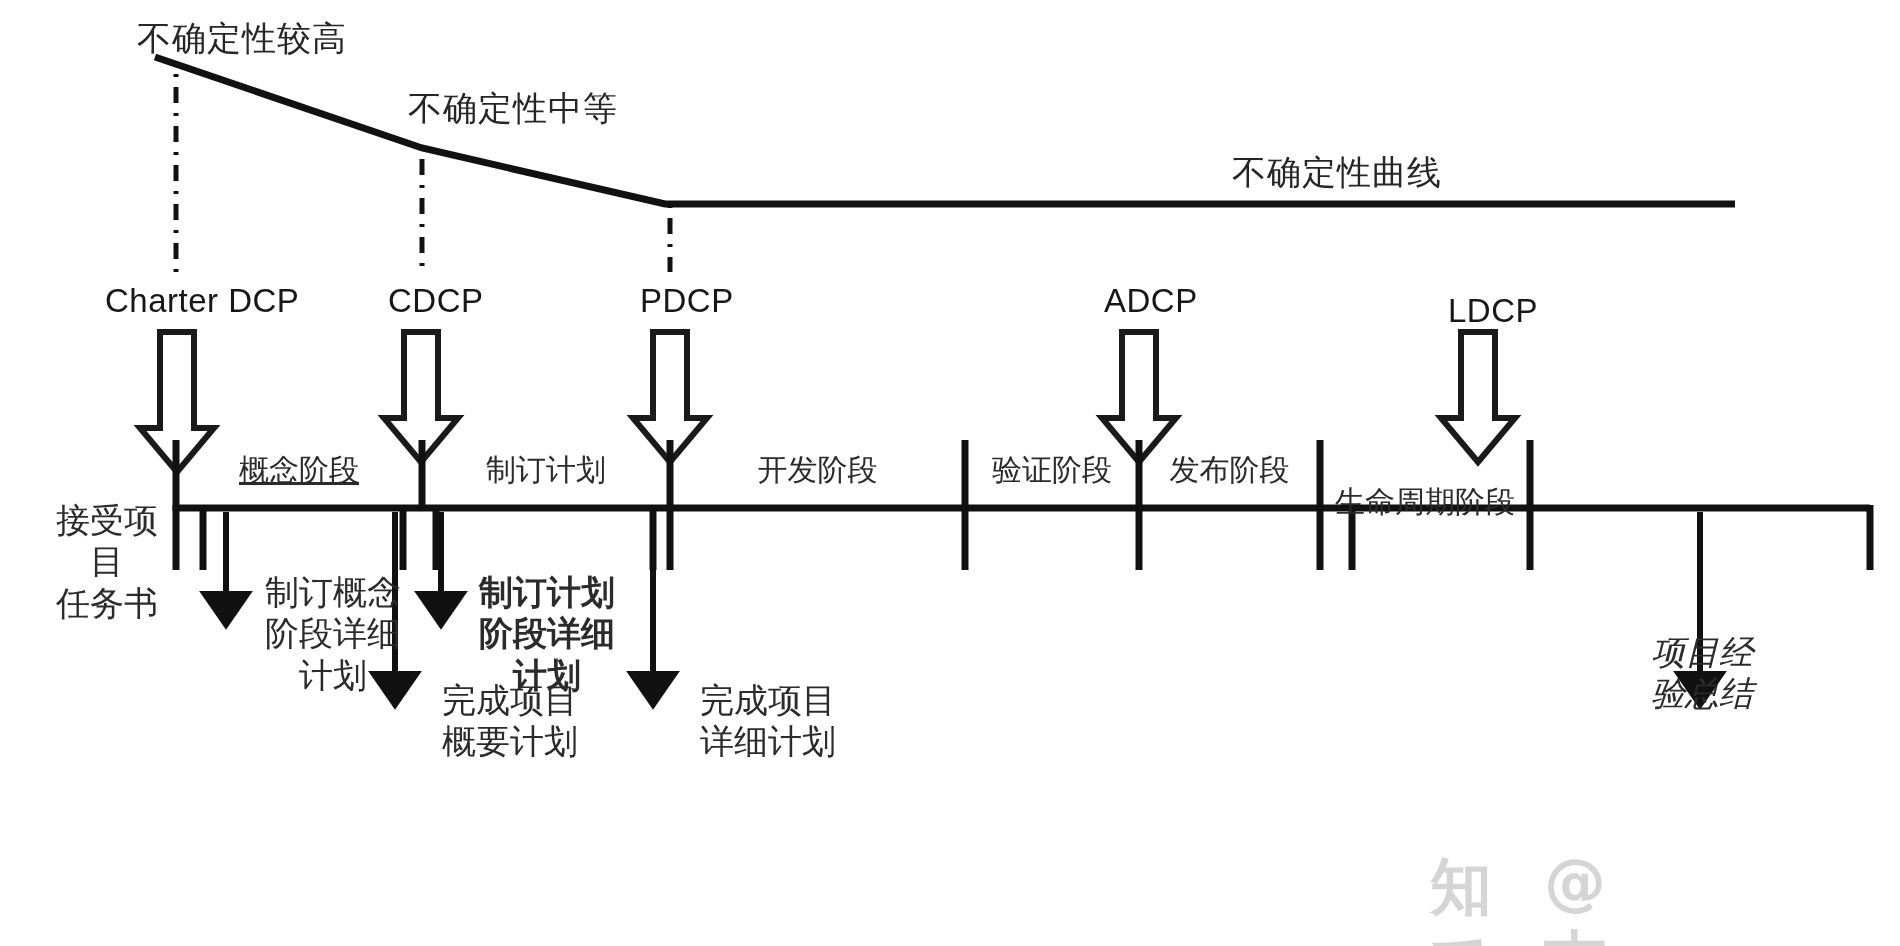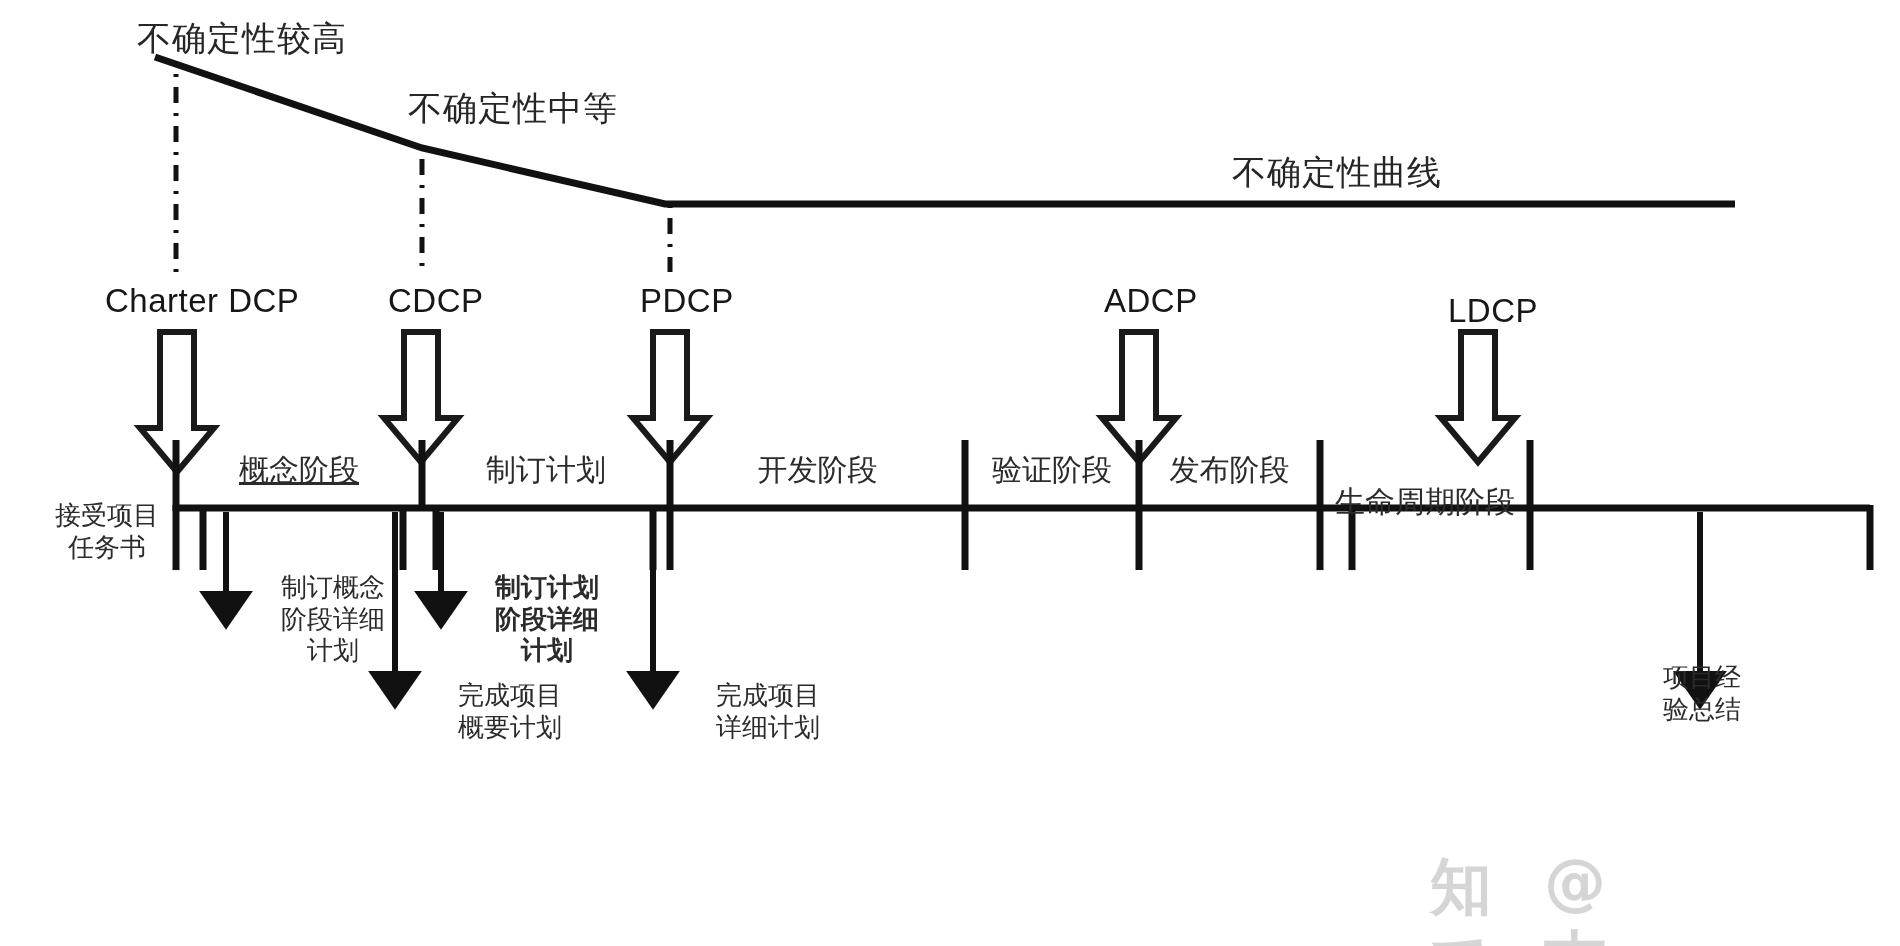--- a/index.html
+++ b/index.html
@@ -12,21 +12,21 @@
   svg.layer{position:absolute;left:0;top:0;width:1900px;height:946px;}
   .lbl{position:absolute;white-space:pre-line;line-height:1.18;color:#262626;}
 
   
   .cap-cn{font-family:"DejaVu Serif","Liberation Serif",serif;font-size:34px;letter-spacing:1px;}
   
   .dcp{font-family:"Liberation Sans","DejaVu Sans",sans-serif;font-size:33px;font-weight:400;letter-spacing:0.5px;color:#171717;}
   
   .phase{font-family:"DejaVu Serif","Liberation Serif",serif;font-size:30px;color:#2b2b2b;text-align:center;}
   
-  .anno{font-family:"DejaVu Serif","Liberation Serif",serif;font-size:26px;color:#2b2b2b;text-align:center;line-height:1.22;}
+  .anno{font-family:"DejaVu Serif","Liberation Serif",serif;font-size:34px;color:#2b2b2b;text-align:center;line-height:1.22;}
   .watermark{
     position:absolute;font-family:"DejaVu Sans","Liberation Sans",sans-serif;
     font-size:62px;font-weight:700;color:rgba(150,150,150,.40);
     letter-spacing:4px;user-select:none;
   }
 </style>
 </head>
 <body>
 
 <div id="stage">
@@ -129,19 +129,19 @@
   <div class="lbl anno" style="left:420px;top:680px;width:180px;">完成项目
 概要计划</div>
 
   <div class="lbl anno" style="left:462px;top:572px;width:170px;font-weight:bold;">制订计划
 阶段详细
 计划</div>
 
   <div class="lbl anno" style="left:678px;top:680px;width:180px;">完成项目
 详细计划</div>
 
-  <div class="lbl anno" style="left:1632px;top:662px;width:140px;">项目经
+  <div class="lbl anno" style="left:1632px;top:632px;width:140px;font-style:italic;">项目经
 验总结</div>
 
   <div class="watermark" style="left:1430px;top:845px;">知乎</div>
   <div class="watermark" style="left:1544px;top:845px;">@吉祥兄</div>
 
 </div>
 
 </body></html>

